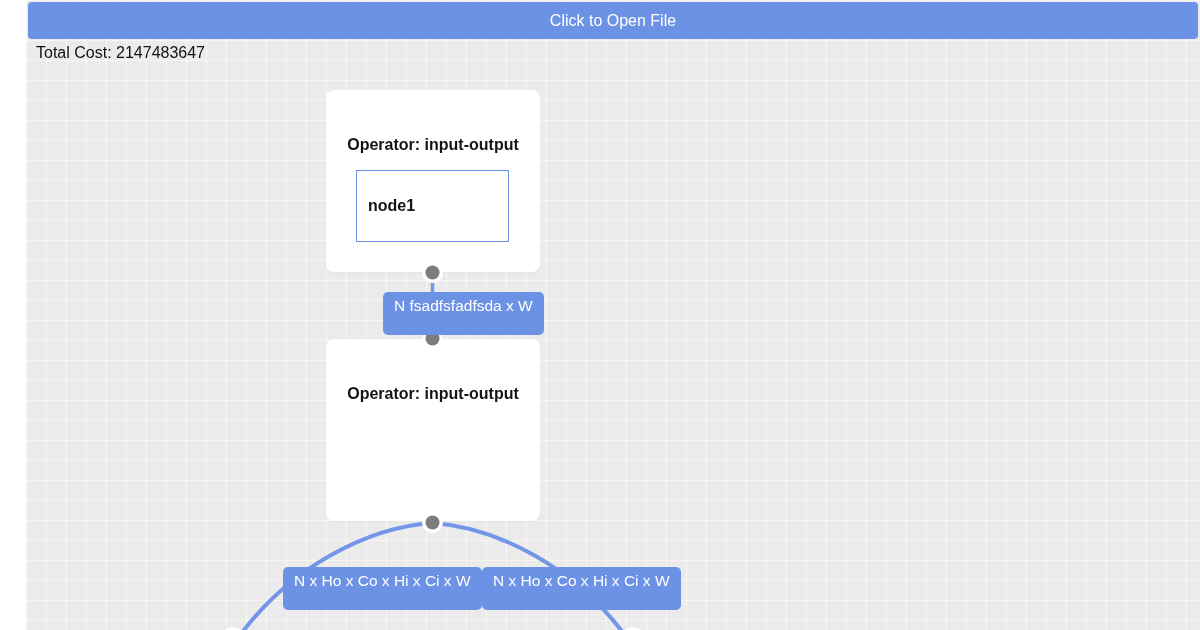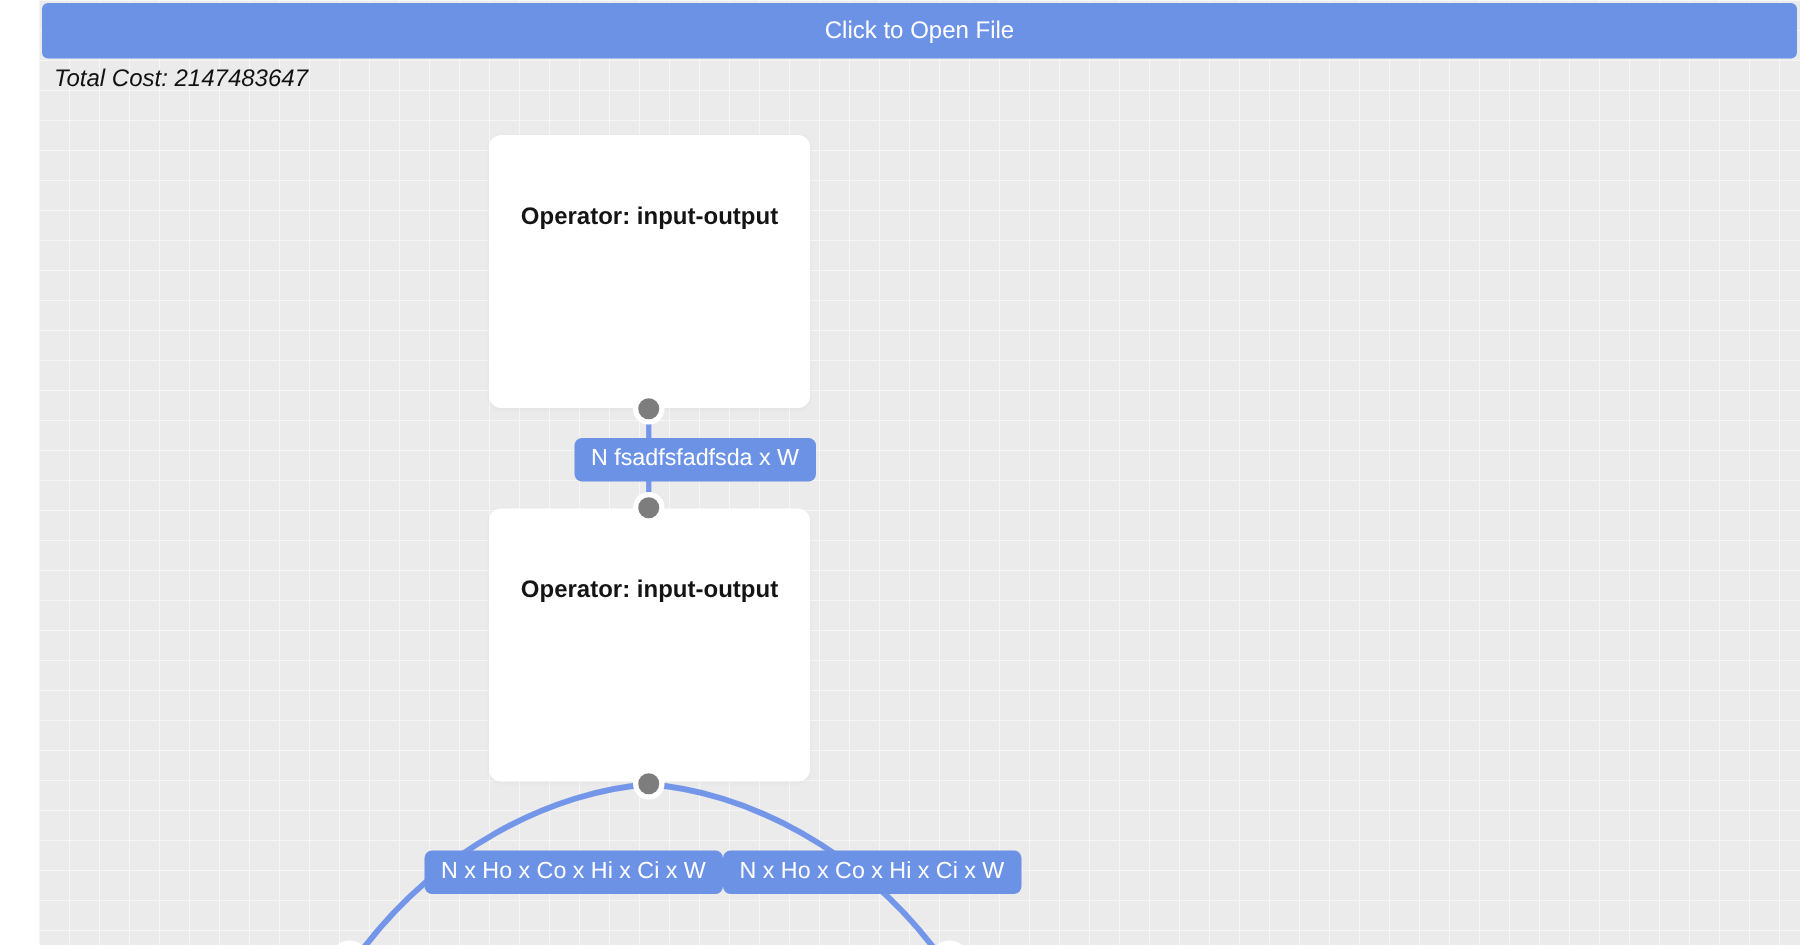--- a/index.html
+++ b/index.html
@@ -19,21 +19,21 @@
   .header-btn {
     position: absolute; left: 2px; top: 2px; right: 2px; height: 37px;
     background: #6c92e6; border: none; border-radius: 4px;
     color: #ffffff; font-size: 16px; font-family: "Liberation Sans", sans-serif;
     display: flex; align-items: center; justify-content: center;
     cursor: pointer; z-index: 10;
   }
 
   .total-cost {
     position: absolute; left: 10px; top: 44px;
-    font-size: 16px; color: #111111; z-index: 5; font-style: italic;
+    font-size: 16px; color: #111111; z-index: 5;
   }
 
   .node-card {
     position: absolute; left: 300px; width: 214px; height: 182px;
     background: #ffffff; border-radius: 8px; z-index: 2;
     box-shadow: 0 1px 3px rgba(0,0,0,0.04);
     font-weight: bold;
   }
   .node-card.n1 { top: 90px; }
   .node-card.n2 { top: 339px; }
@@ -49,21 +49,21 @@
     display: flex; align-items: center; padding-left: 11px;
     font-size: 16px; color: #141414;
   }
 
   .edge-svg { position: absolute; inset: 0; z-index: 3; pointer-events: none; }
 
   .edge-label {
     position: absolute; z-index: 4;
     background: #6c92e6; color: #ffffff;
     font-size: 15.5px; line-height: 1;
-    padding: 6px 11px 7px 11px; border-radius: 5px;
+    padding: 6px 11px 21px 11px; border-radius: 5px;
     white-space: nowrap;
   }
   .edge-label.mid   { left: 357px; top: 292px; }
   .edge-label.botL  { left: 257px; top: 567px; }
   .edge-label.botR  { left: 456px; top: 567px; }
 
   .sandbox-btn {
     position: absolute; right: 22px; bottom: 19px; z-index: 20;
     background: #151515; color: #ffffff; border: none; border-radius: 4px;
     font-size: 14px; font-family: "Liberation Sans", sans-serif;
@@ -74,20 +74,21 @@
 <body>
 
 <div class="canvas">
 
   <button class="header-btn">Click to Open File</button>
 
   <div class="total-cost">Total Cost: 2147483647</div>
 
   <div class="node-card n1">
     <div class="operator-label">Operator: input-output</div>
+    <div class="node-name-box">node1</div>
   </div>
 
   <div class="node-card n2">
     <div class="operator-label">Operator: input-output</div>
   </div>
 
   <svg class="edge-svg" width="1200" height="630" viewBox="0 0 1200 630">
 
     <line x1="406.5" y1="272" x2="406.5" y2="339" stroke="#7496e8" stroke-width="3.5"></line>
 

